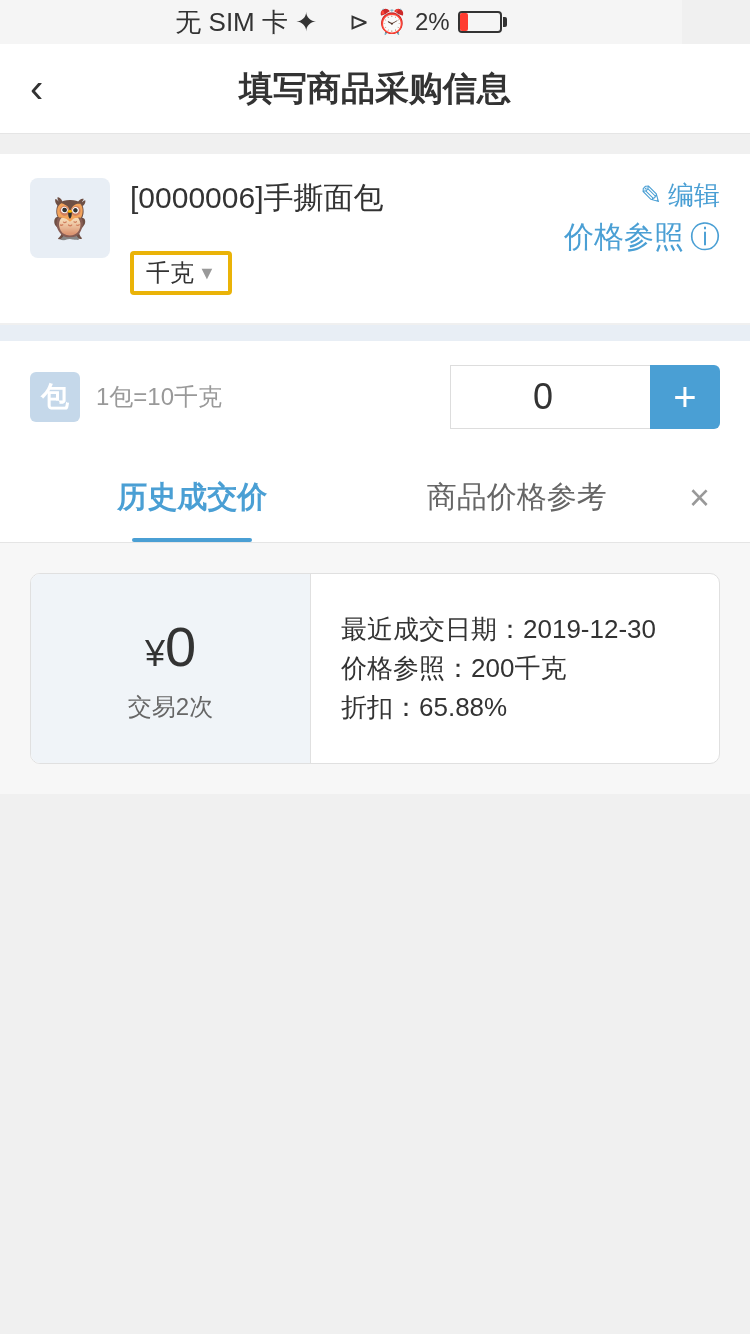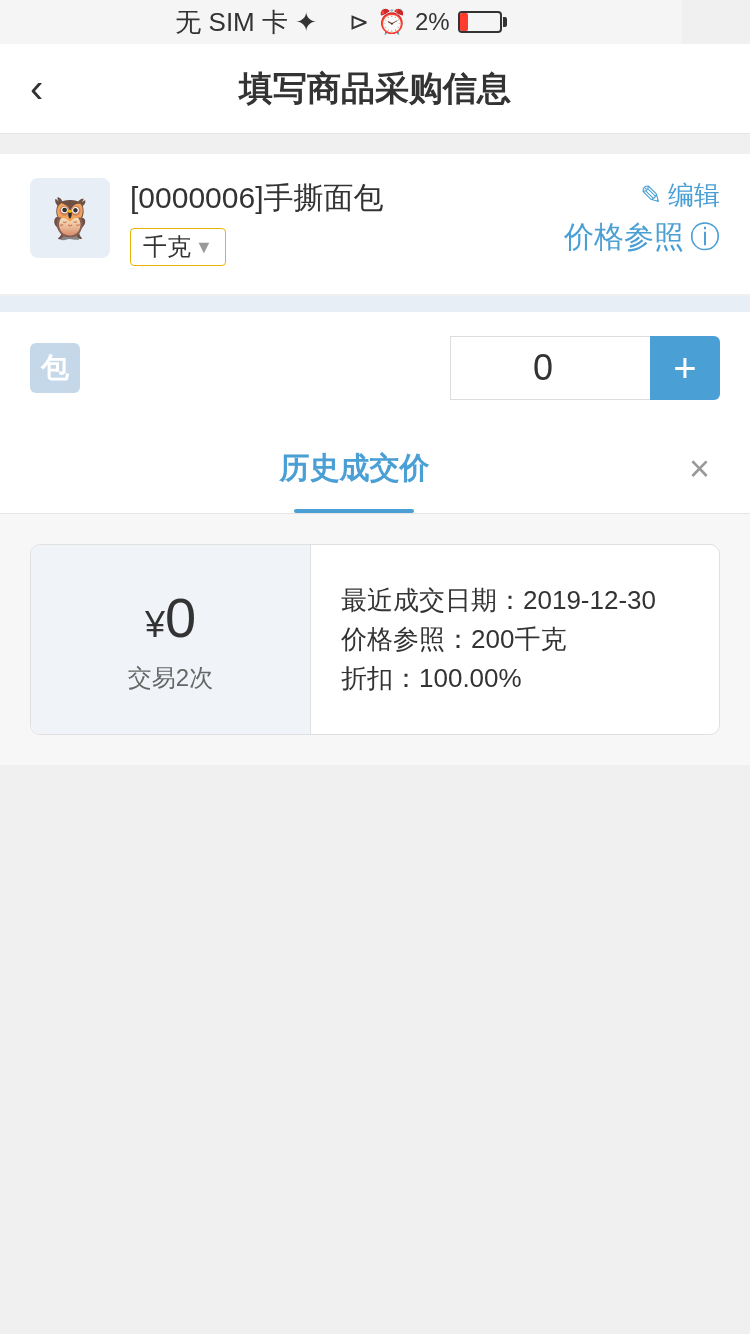--- a/index.html
+++ b/index.html
@@ -122,36 +122,36 @@
       justify-content: center;
       flex-shrink: 0;
     }
     .owl-icon {
       font-size: 40px;
       color: #7a9cc0;
     }
     .product-info {
       display: flex;
       flex-direction: column;
-      gap: 9px;
+      gap: 32px;
     }
     .product-name {
       font-size: 30px;
       color: #333;
       font-weight: 500;
     }
     .product-unit-row {
       display: flex;
       align-items: center;
       gap: 10px;
       font-size: 26px;
       color: #666;
     }
     .unit-badge {
-      border: 1px solid #eab308;
+      border: 4px solid #eab308;
       border-radius: 4px;
       padding: 2px 12px;
       font-size: 24px;
       color: #333;
       display: flex;
       align-items: center;
       gap: 4px;
     }
     .unit-chevron {
       font-size: 18px;
@@ -403,50 +403,54 @@
       </div>
     </div>
   </div>
 </div>
 
 <div class="divider-thick"></div>
 
 <div class="quantity-row">
   <div class="quantity-label">
     <div class="unit-box">包</div>
+    <span class="unit-conv">1包=10千克</span>
   </div>
   <div class="quantity-controls">
     <input class="qty-input" type="number" value="0" style="">
     <button class="qty-plus-btn">+</button>
   </div>
 </div>
 
 <div class="tabs-panel">
   <div class="tabs-header">
     <div class="tab-item active">
       <span class="tab-label">历史成交价</span>
       <div class="tab-underline"></div>
     </div>
+    <div class="tab-item inactive">
+      <span class="tab-label">商品价格参考</span>
+    </div>
     <span class="tab-close">×</span>
   </div>
 
   <div class="tab-content">
     <div class="history-card">
       <div class="history-left">
         <div class="history-price">
           <span class="history-price-symbol">¥</span><span>0</span>
         </div>
         <div class="history-transactions">交易2次</div>
       </div>
       <div class="history-right">
         <div class="history-detail-row">
           <span class="history-detail-label">最近成交日期：</span><span class="history-detail-value">2019-12-30</span>
         </div>
         <div class="history-detail-row">
           <span class="history-detail-label">价格参照：</span><span class="history-detail-value">200千克</span>
         </div>
         <div class="history-detail-row">
-          <span class="history-detail-label">折扣：</span><span class="history-detail-value">100.00%</span>
+          <span class="history-detail-label">折扣：</span><span class="history-detail-value">65.88%</span>
         </div>
       </div>
     </div>
   </div>
 </div>
 
 </body></html>

